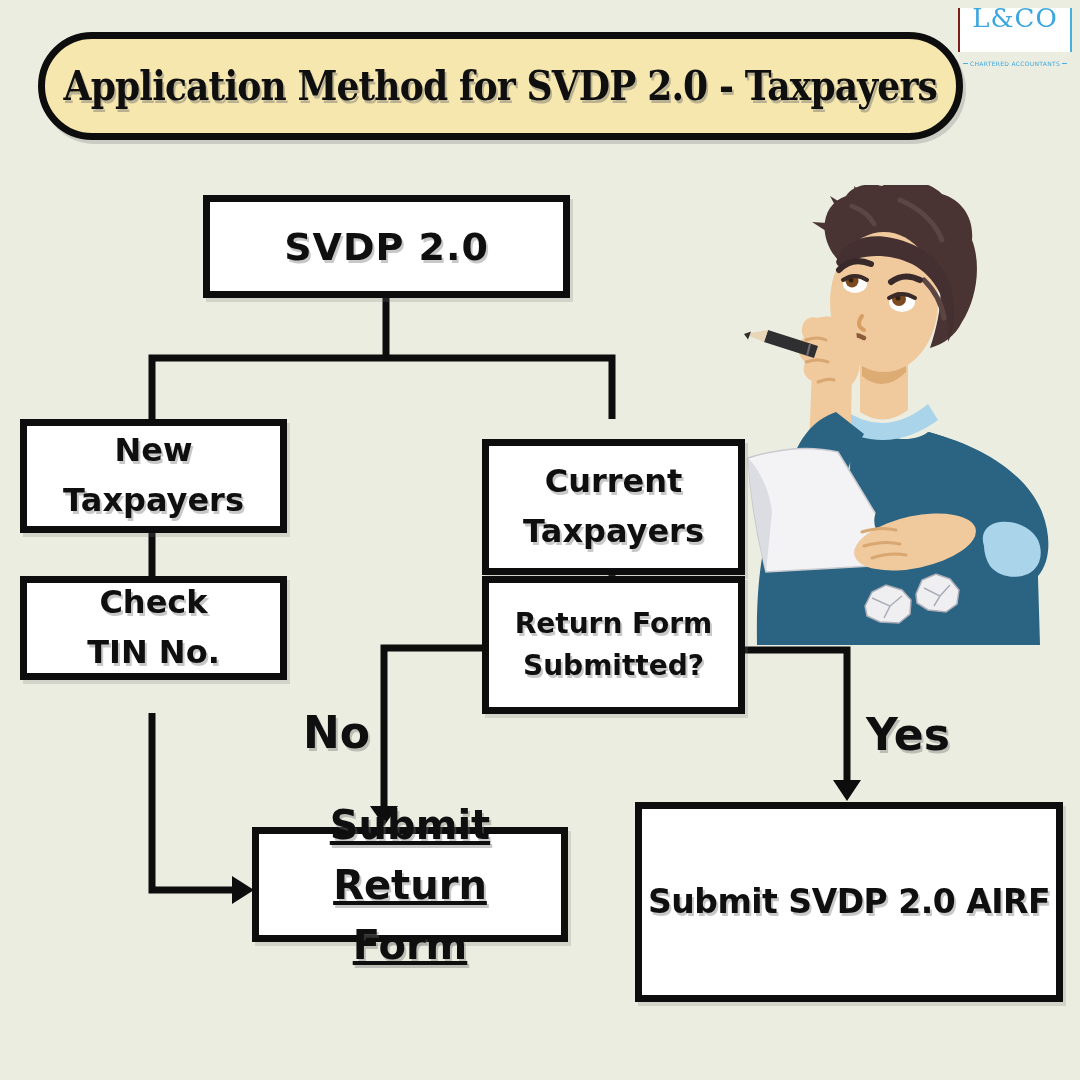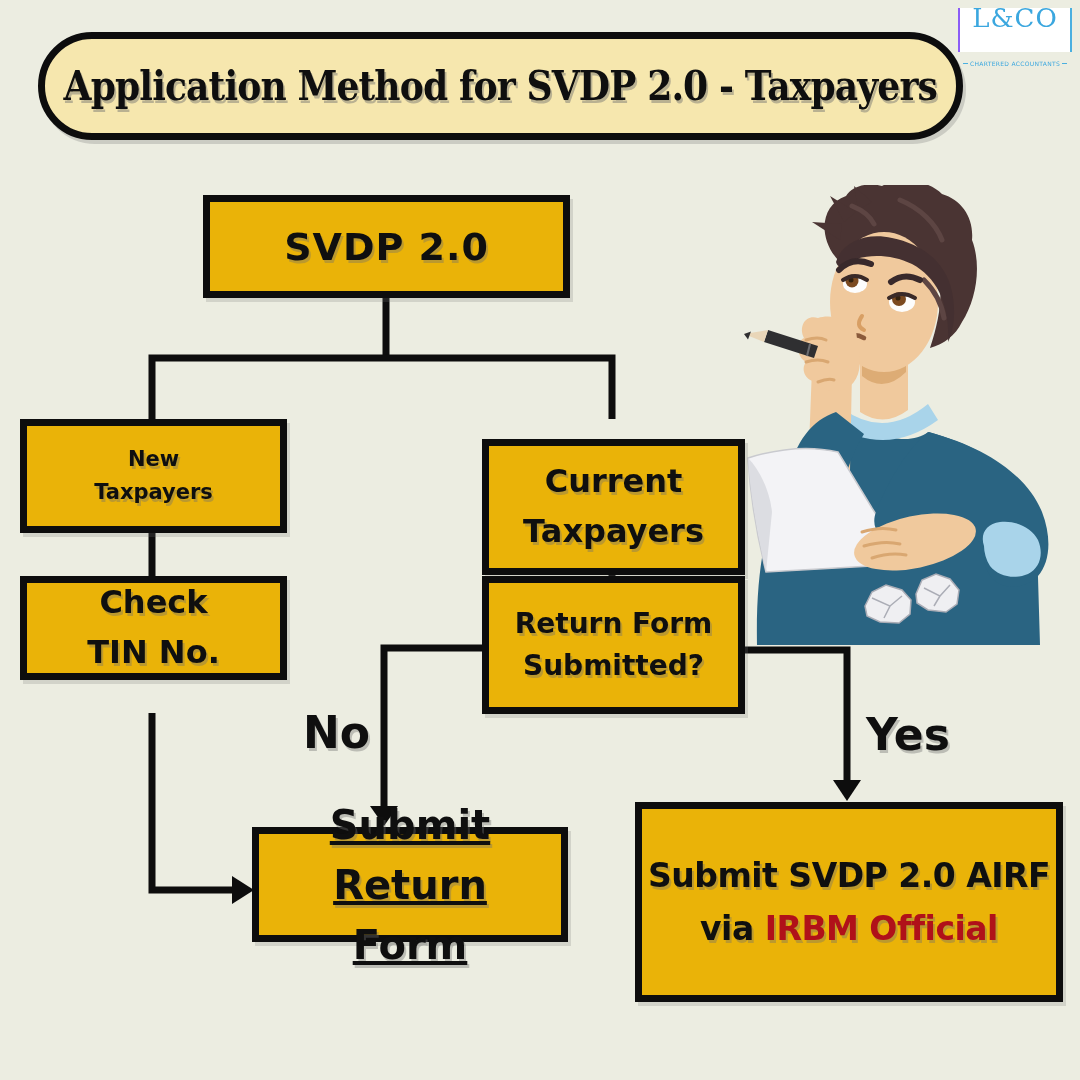--- a/index.html
+++ b/index.html
@@ -22,43 +22,43 @@
     transform:scaleX(.88);transform-origin:center;
     text-shadow:2px 3px 0 rgba(110,110,110,.45);
   }
   
   .logo{
     position:absolute;left:958px;top:8px;width:114px;height:44px;
     background:#FFFFFF;display:flex;align-items:center;justify-content:center;
   }
   .logo-frame{
     width:100%;height:100%;box-sizing:border-box;
-    border-left:2px solid #8b5cf6;border-right:2px solid #4AAFE0;
+    border-left:2px solid #7f1d1d;border-right:2px solid #4AAFE0;
     display:flex;flex-direction:column;align-items:center;justify-content:center;
     padding:13px 3px 2px 3px;
     gap:28px;
   }
   .logo-name{
     font-family:"DejaVu Serif","Liberation Serif",serif;
     color:#3BA7DF;font-size:26px;line-height:1;letter-spacing:1px;
   }
   .logo-tagline-row{display:flex;align-items:center;width:100%;gap:2px;margin-top:1px;}
   .logo-line{flex:1;height:1px;background:#4AAFE0;}
   .logo-tagline{font-size:6px;color:#3BA7DF;letter-spacing:.3px;white-space:nowrap;}
   
   .node{
-    position:absolute;box-sizing:border-box;background:#eab308;
+    position:absolute;box-sizing:border-box;background:#ffffff;
     border:7px solid #0D0D0D;display:flex;align-items:center;justify-content:center;
     text-align:center;font-weight:bold;white-space:pre-line;
     text-shadow:2px 3px 0 rgba(110,110,110,.38);
     box-shadow:3px 4px 0 rgba(120,120,120,.22);
     z-index:2;
   }
   #svdp-box{left:203px;top:195px;width:367px;height:103px;font-size:38px;letter-spacing:1px;}
-  #new-box{left:20px;top:419px;width:267px;height:114px;font-size:21px;line-height:1.55;}
+  #new-box{left:20px;top:419px;width:267px;height:114px;font-size:32px;line-height:1.55;}
   #current-box{left:482px;top:419px;width:263px;height:136px;font-size:32px;line-height:1.55;margin-top:20px;}
   #tin-box{left:20px;top:576px;width:267px;height:104px;font-size:32px;line-height:1.55;}
   #return-box{left:482px;top:576px;width:263px;height:138px;font-size:28px;line-height:1.5;}
   #submit-return-box{left:252px;top:827px;width:316px;height:115px;font-size:40px;line-height:1.5;text-decoration:underline;}
   #airf-box{left:635px;top:802px;width:428px;height:200px;font-size:33px;line-height:1.62;
             flex-direction:column;white-space:nowrap;letter-spacing:-0.5px;}
   .red{color:#B01119;}
   .dark{color:#0F0F0F;}
   
   .edge-label{
@@ -198,17 +198,16 @@
 Taxpayers</div>
 <div class="node" id="tin-box">Check
 TIN No.</div>
 <div class="node" id="return-box">Return Form
 Submitted?</div>
 <div class="node" id="submit-return-box">Submit Return
 Form</div>
 
 <div class="node" id="airf-box">
   <div><span class="dark">Submit SVDP 2.0 AIRF</span></div>
-  <div><span class="dark">via </span><span class="red">IRBM Official</span></div>
 </div>
 
 <div class="edge-label" id="no-label">No</div>
 <div class="edge-label" id="yes-label">Yes</div>
 
 </body></html>

